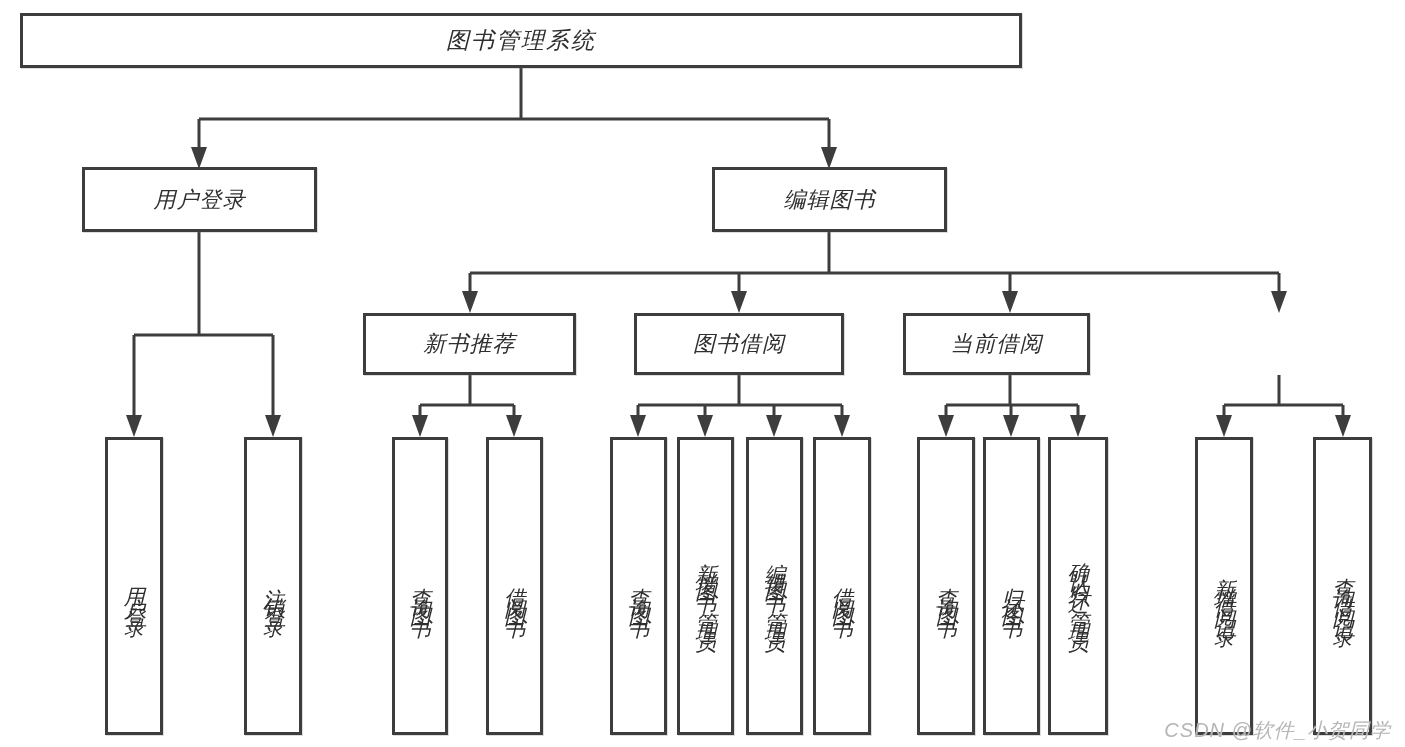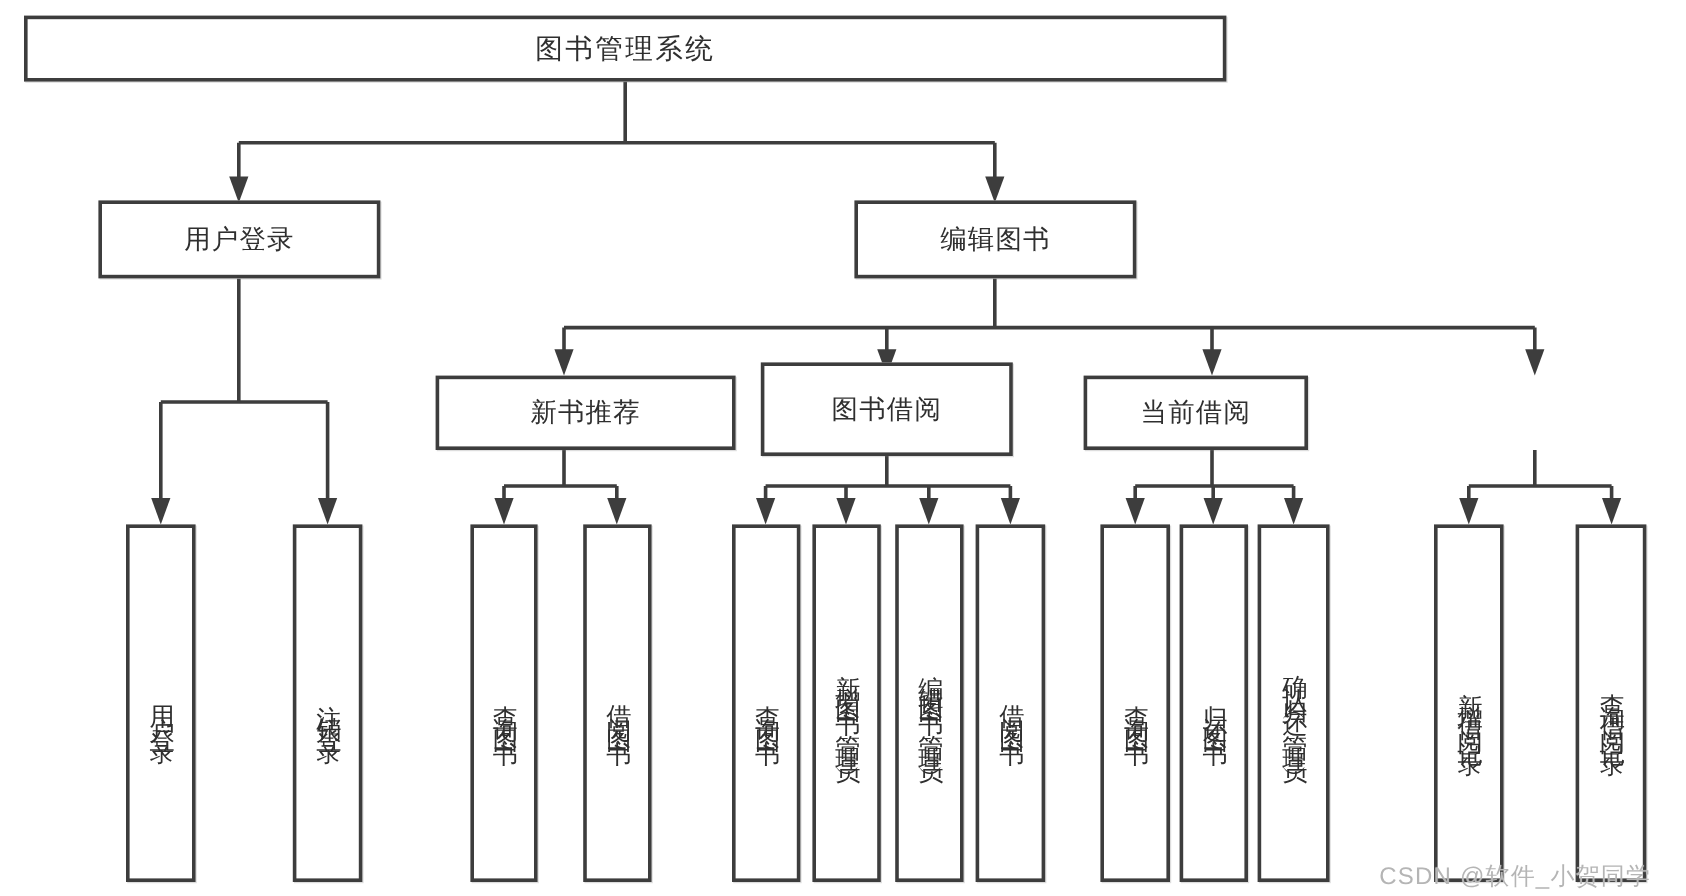--- a/index.html
+++ b/index.html
@@ -9,20 +9,21 @@
     --bg:#ffffff;
   }
   html,body{margin:0;padding:0;background:var(--bg);}
   .canvas{
     position:relative;
     width:1405px;height:747px;
     background:var(--bg);
     overflow:hidden;
     font-family:"Liberation Sans","DejaVu Sans",sans-serif;
     color:var(--text);
+    font-style:italic;
   }
   .connectors{
     position:absolute;left:0;top:0;width:1405px;height:747px;
   }
   .connectors path{stroke:var(--line);stroke-width:3;fill:none;}
   .connectors polygon{fill:var(--line);stroke:none;}
   .node{
     position:absolute;
     box-sizing:border-box;
     background:#fff;
@@ -37,21 +38,21 @@
     writing-mode:vertical-rl;
     text-orientation:mixed;
     font-size:21px;
     letter-spacing:10px;
     line-height:1.25;
     margin-bottom:-10px;
     white-space:nowrap;
   }
   .watermark{
     position:absolute;
-    right:29px;bottom:3px;
+    right:14px;bottom:3px;
     font-size:20px;
     color:var(--wm);
     letter-spacing:1px;
     text-shadow:0 0 1px rgba(255,255,255,.6);
     pointer-events:none;
   }
 </style>
 </head>
 <body>
 
@@ -97,24 +98,24 @@
     <span>图书管理系统</span>
   </div>
 
   <div class="node node-h" style="left:82px;top:167px;width:235px;height:65px">
     <span>用户登录</span>
   </div>
   <div class="node node-h" style="left:712px;top:167px;width:235px;height:65px">
     <span>编辑图书</span>
   </div>
 
-  <div class="node node-h" style="left:363px;top:313px;width:250px;height:62px">
+  <div class="node node-h" style="left:363px;top:313px;width:213px;height:62px">
     <span>新书推荐</span>
   </div>
-  <div class="node node-h" style="left:634px;top:302px;width:210px;height:78px">
+  <div class="node node-h" style="left:634px;top:313px;width:210px;height:62px">
     <span>图书借阅</span>
   </div>
   <div class="node node-h" style="left:903px;top:313px;width:187px;height:62px">
     <span>当前借阅</span>
   </div>
 
   <div class="node node-v" style="left:105px;top:437px;width:58px;height:298px">
     <span>用户登录</span>
   </div>
   <div class="node node-v" style="left:244px;top:437px;width:58px;height:298px">

